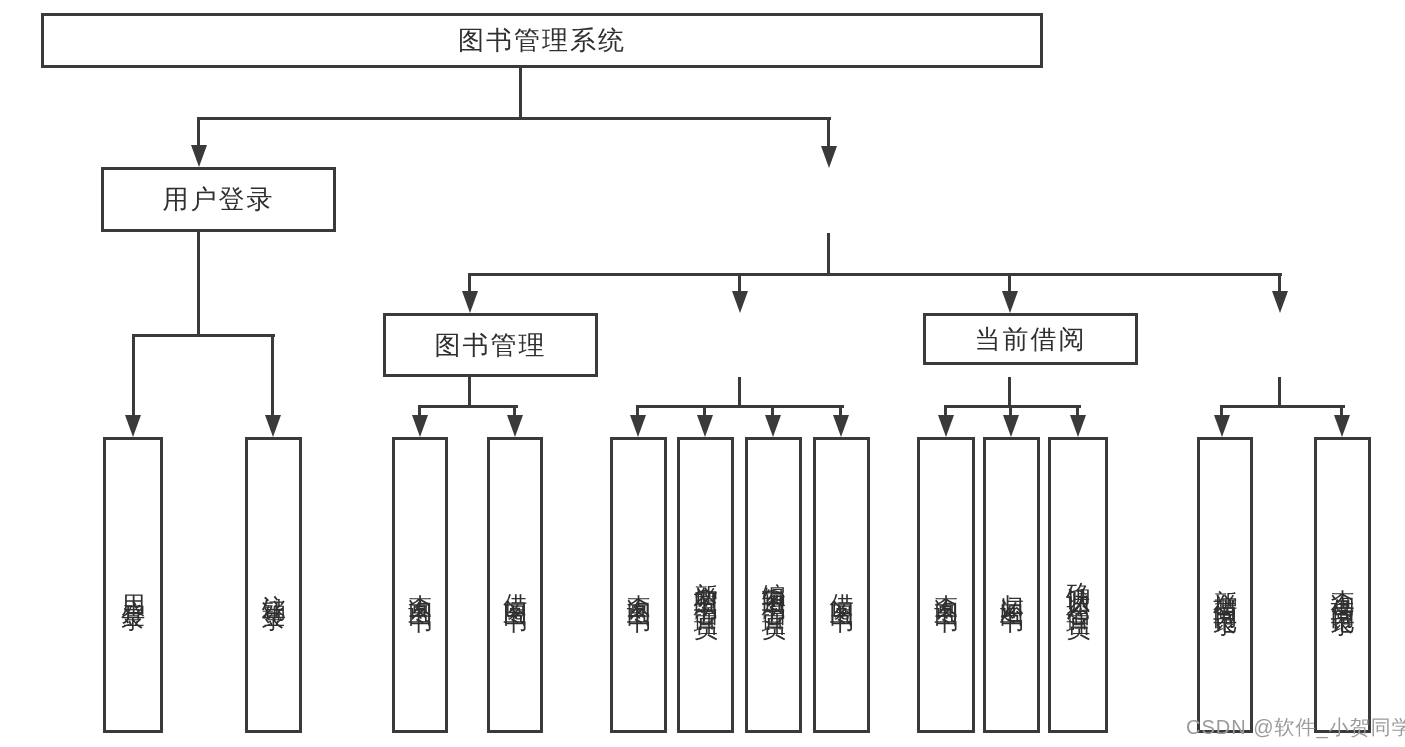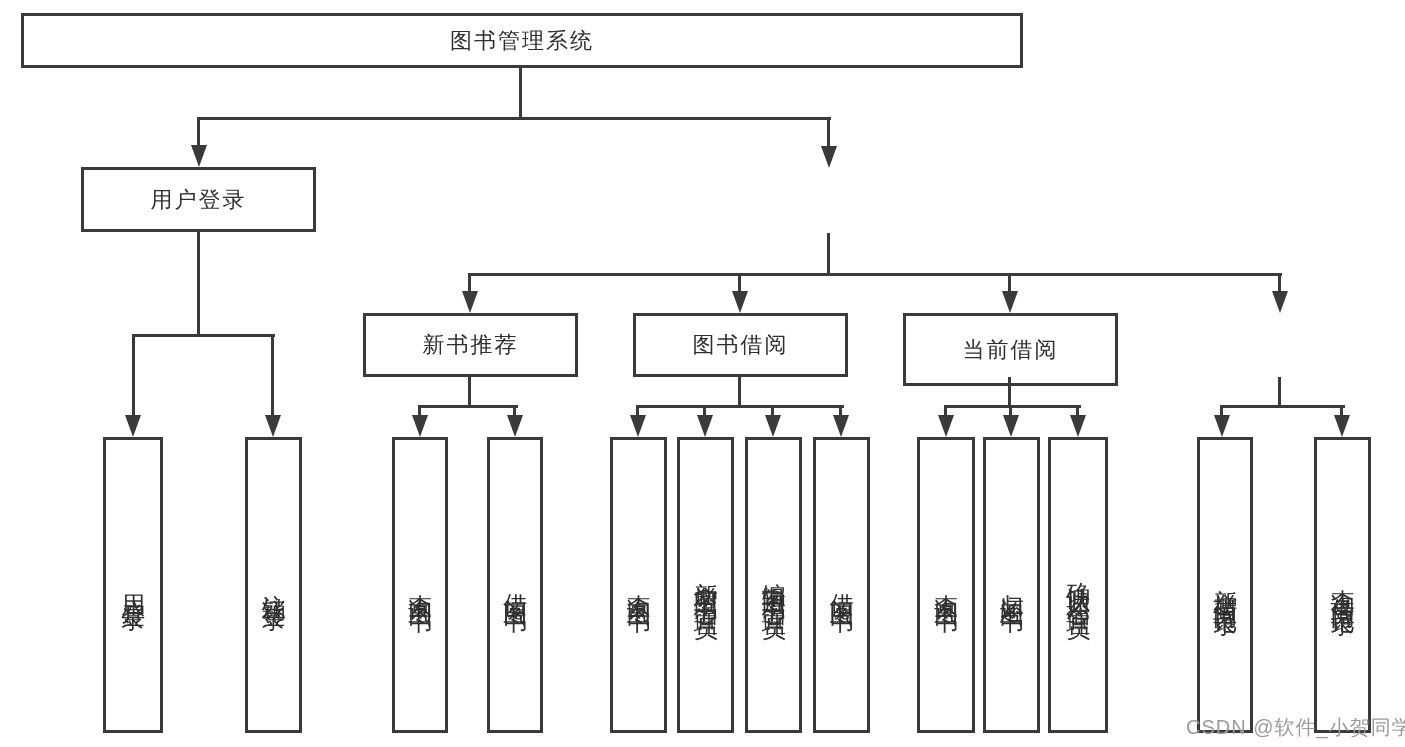--- a/index.html
+++ b/index.html
@@ -17,21 +17,21 @@
     overflow:hidden;
   }
   .box{
     position:absolute;
     box-sizing:border-box;
     border:3px solid var(--line);
     background:#fff;
     display:flex;align-items:center;justify-content:center;
     color:var(--text);
   }
-  .h-label{font-size:22px;letter-spacing:2px;white-space:nowrap;}
+  .h-label{font-size:26px;letter-spacing:2px;white-space:nowrap;margin-left:20px;}
   .v-box{
     writing-mode:vertical-rl;
     text-orientation:mixed;
     font-size:24px;
     letter-spacing:5px;
     line-height:1.1;
   }
   .vline,.hline{position:absolute;background:var(--line);}
   .arrowhead{
     position:absolute;width:0;height:0;
@@ -79,26 +79,23 @@
   <div class="vline" style="left:468px;top:273px;width:3px;height:22px;"></div>
   <div class="arrowhead" style="left:462px;top:291px;"></div>
   <div class="vline" style="left:738px;top:273px;width:3px;height:22px;"></div>
   <div class="arrowhead" style="left:732px;top:291px;"></div>
   <div class="vline" style="left:1008px;top:273px;width:3px;height:22px;"></div>
   <div class="arrowhead" style="left:1002px;top:291px;"></div>
   <div class="vline" style="left:1278px;top:273px;width:3px;height:22px;"></div>
   <div class="arrowhead" style="left:1272px;top:291px;"></div>
 
   <div class="box h-label" style="left:363px;top:313px;width:215px;height:64px;">
-    <span>新书推荐</span>
+    <span>图书管理</span>
   </div>
-  <div class="box h-label" style="left:633px;top:313px;width:215px;height:64px;">
-    <span>图书借阅</span>
-  </div>
-  <div class="box h-label" style="left:903px;top:313px;width:215px;height:73px;">
+  <div class="box h-label" style="left:903px;top:313px;width:215px;height:52px;">
     <span>当前借阅</span>
   </div>
 
   <div class="vline" style="left:468px;top:377px;width:3px;height:31px;"></div>
   <div class="hline" style="left:418px;top:405px;width:100px;height:3px;"></div>
   <div class="vline" style="left:418px;top:405px;width:3px;height:14px;"></div>
   <div class="arrowhead" style="left:412px;top:415px;"></div>
   <div class="vline" style="left:513px;top:405px;width:3px;height:14px;"></div>
   <div class="arrowhead" style="left:507px;top:415px;"></div>
 

